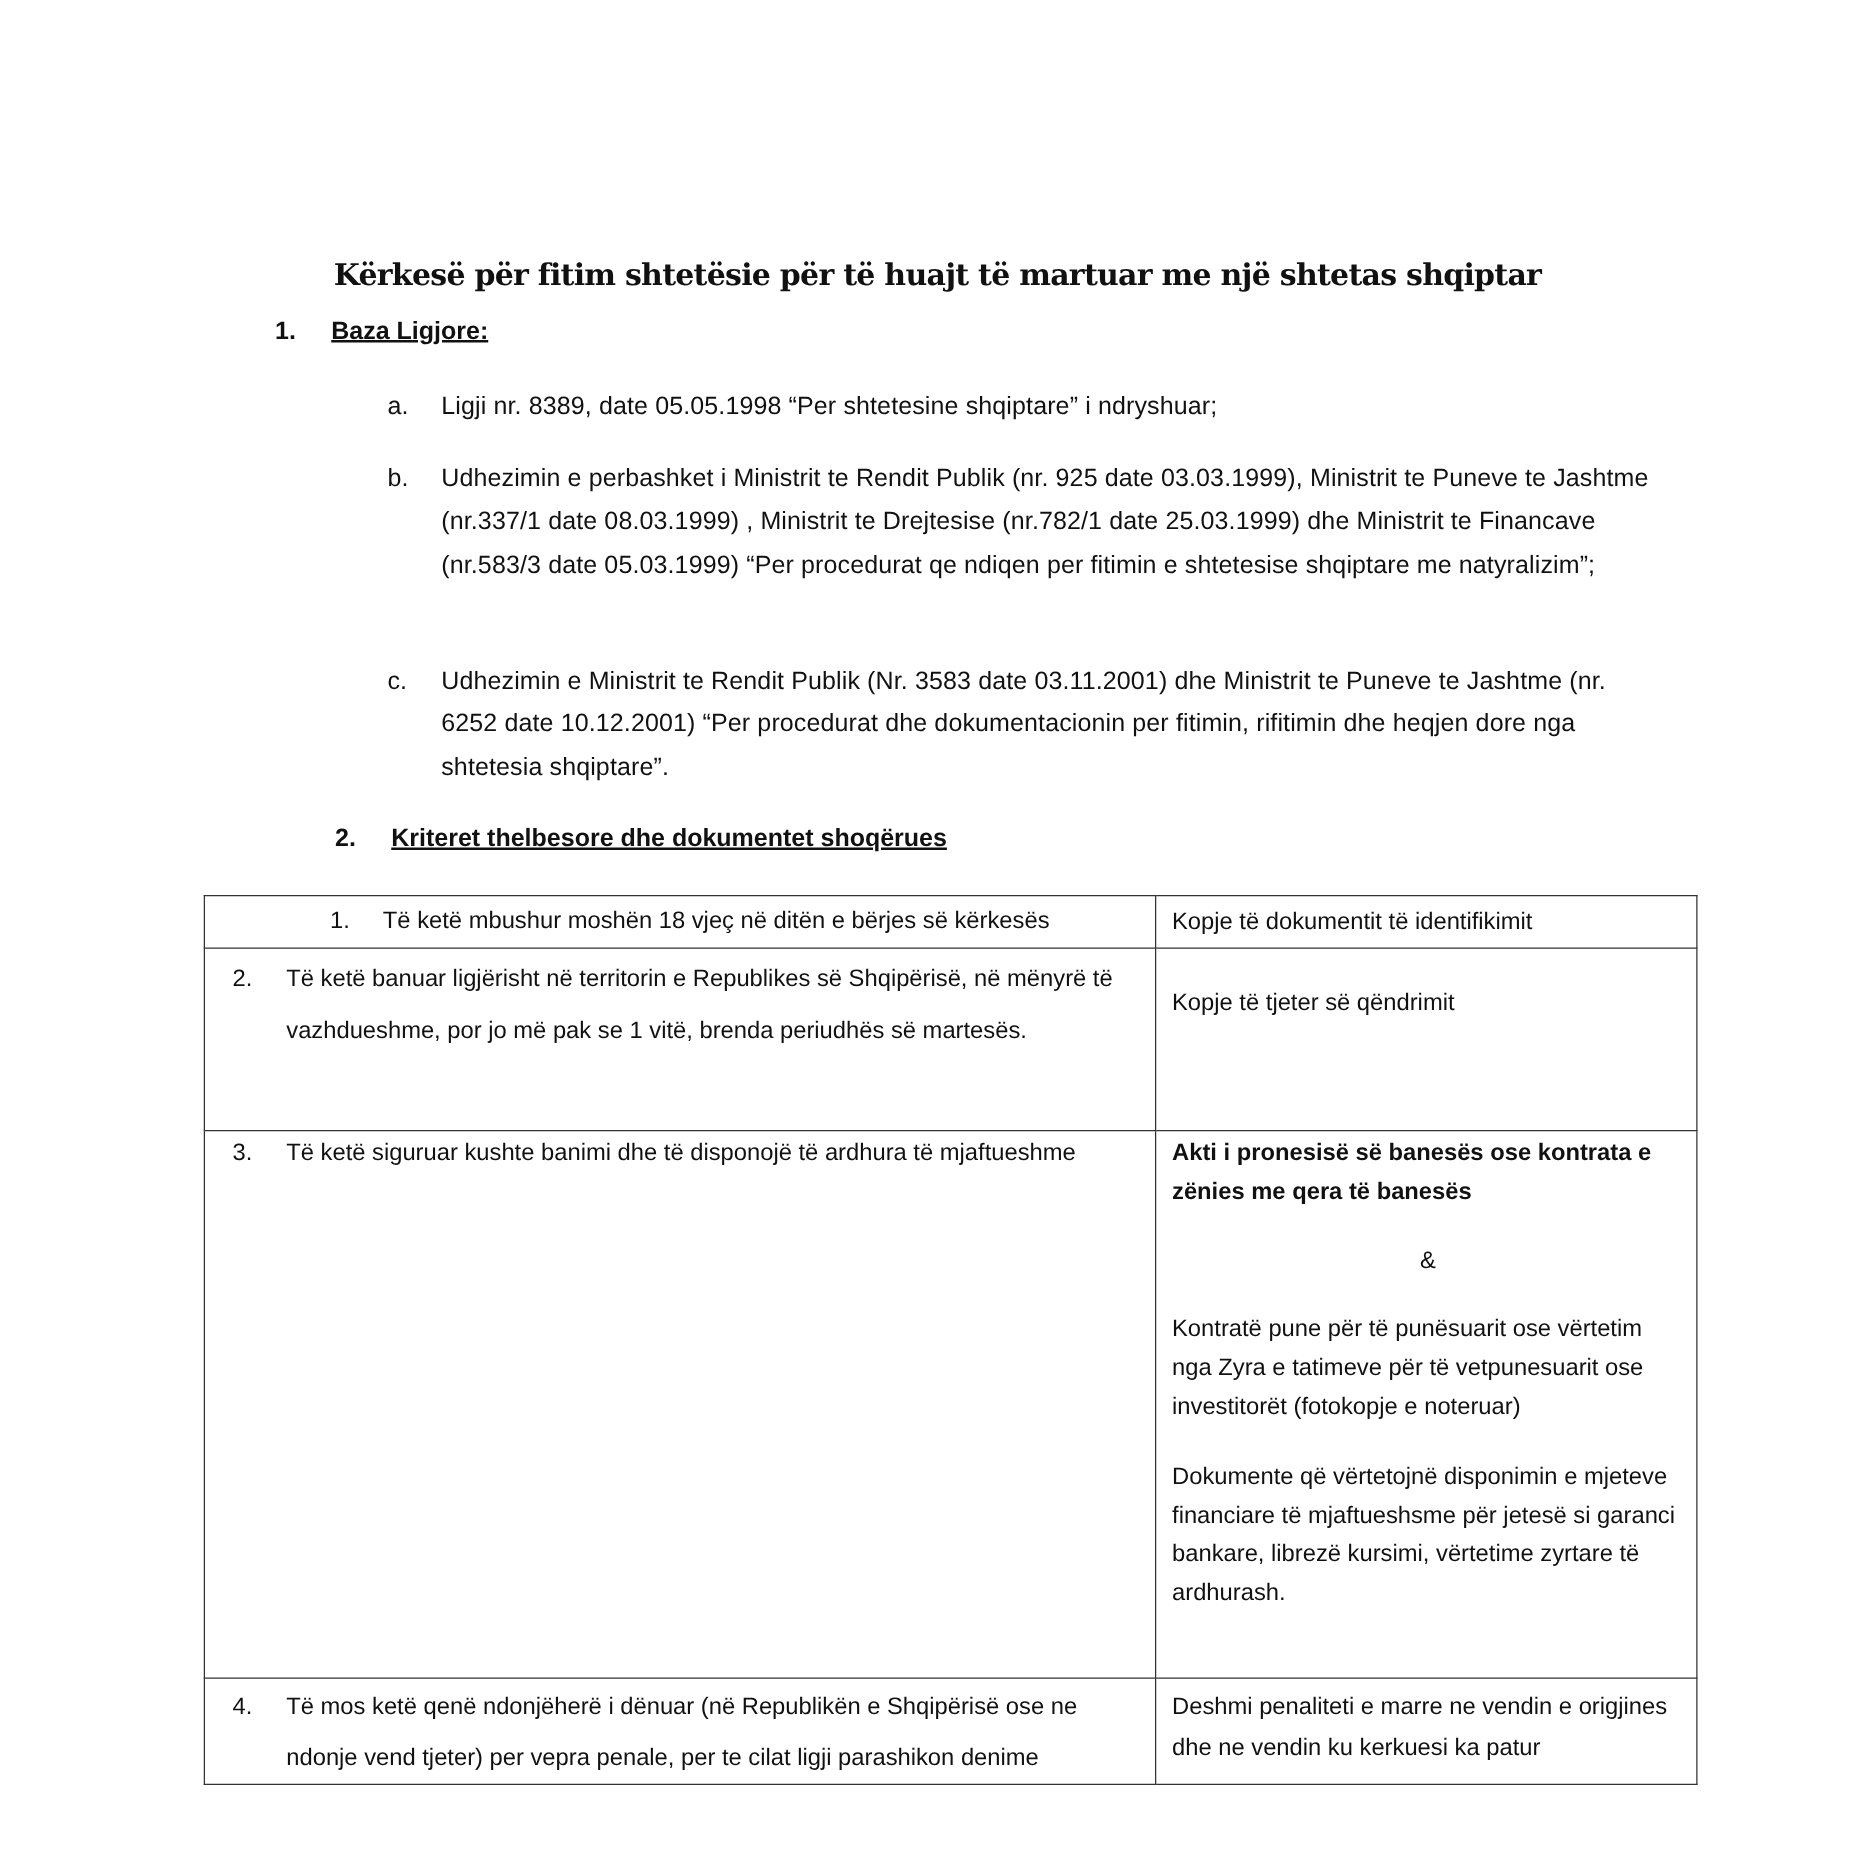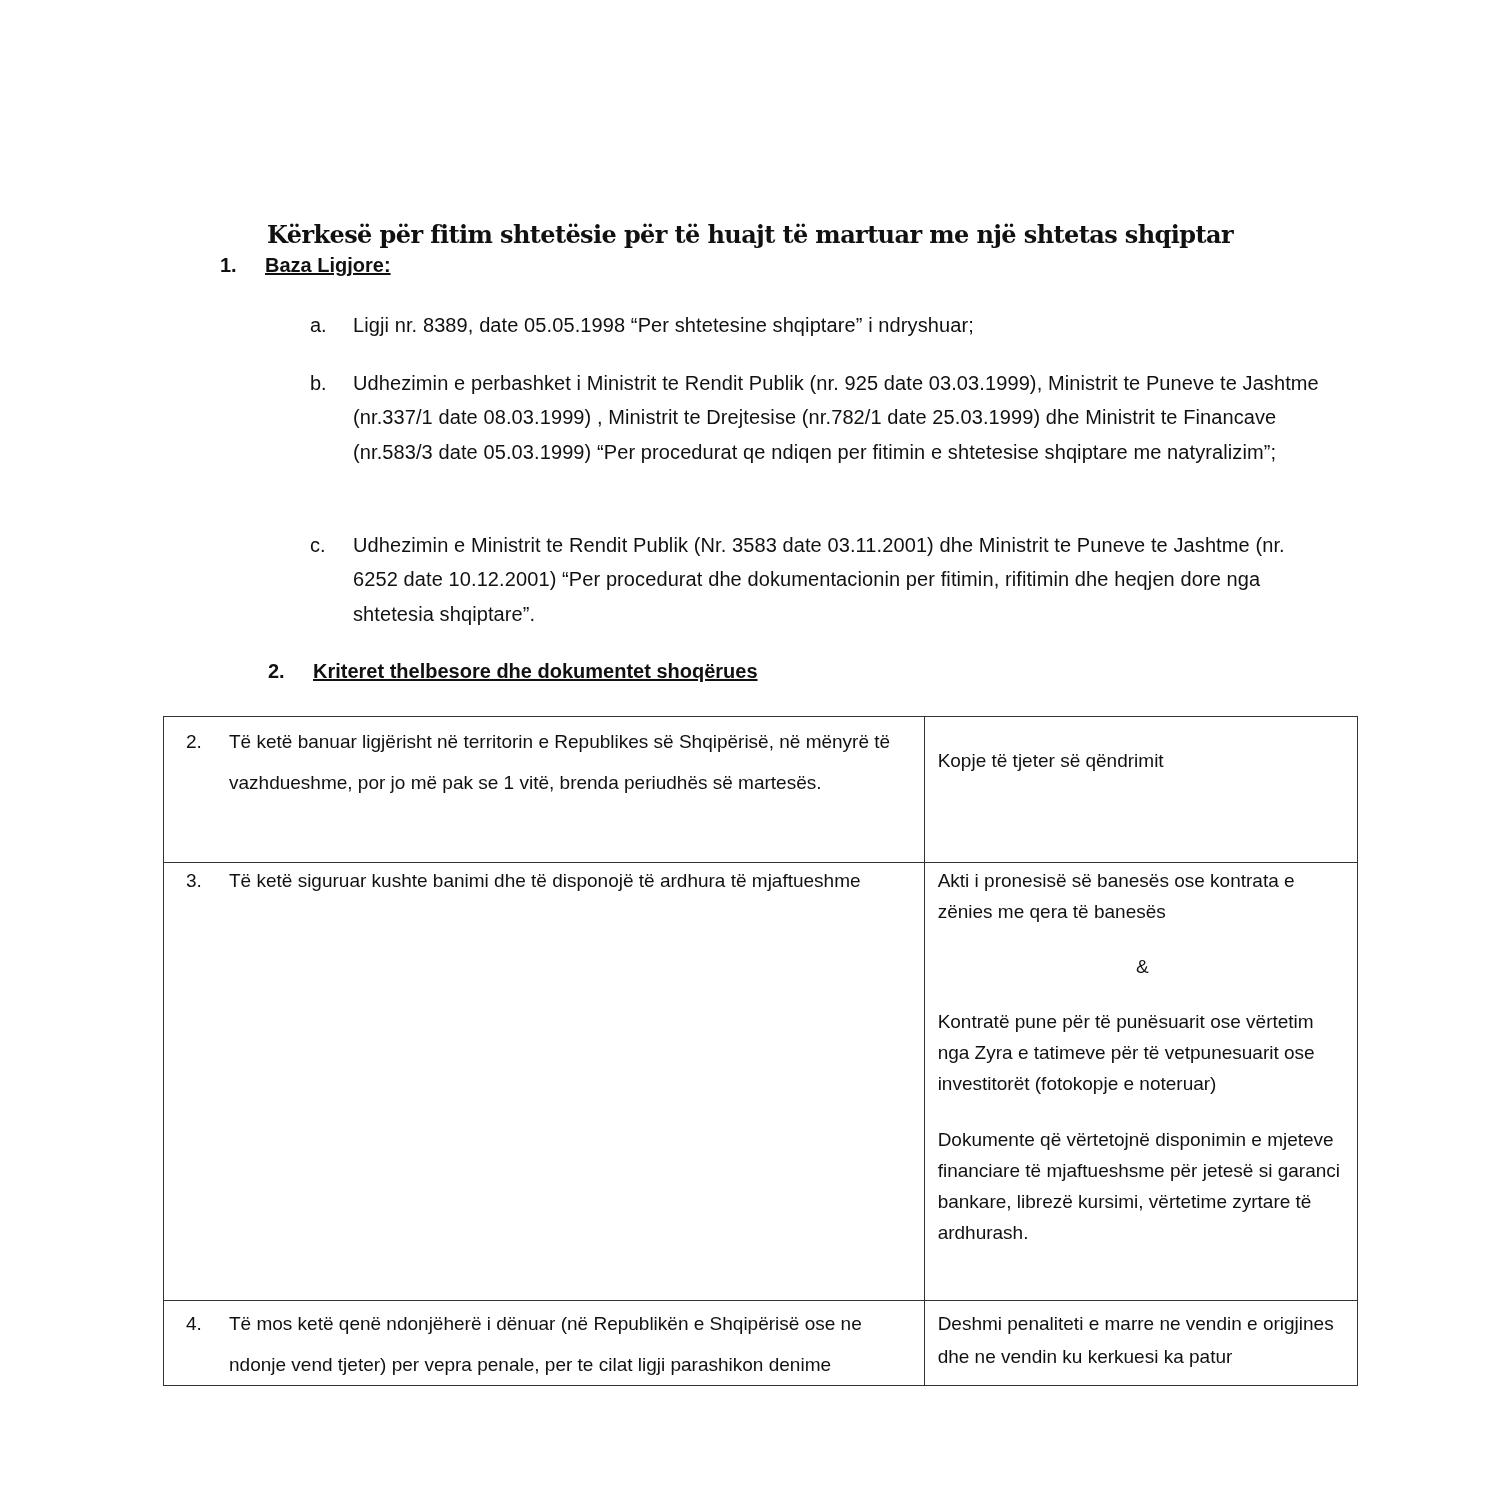--- a/index.html
+++ b/index.html
@@ -1,18 +1,18 @@
 <!DOCTYPE html>
 <html><head>
 <meta charset="utf-8">
 <style>
   html, body { margin: 0; padding: 0; background: #ffffff; }
   body { width: 1500px; height: 1500px; overflow: hidden; position: relative;
          font-family: "Liberation Sans", sans-serif; color: #111; }
-  .title { position: absolute; left: 0; width: 1500px; top: 220px; text-align: center;
+  .title { position: absolute; left: 0; width: 1500px; top: 205px; text-align: center;
            font-family: "DejaVu Serif", serif; font-weight: bold; font-size: 24px; letter-spacing: -0.6px; }
   .sec { position: absolute; left: 220px; font-weight: bold; font-size: 20px; text-decoration: underline; }
   .sec .num { display: inline-block; width: 45px; }
   .item { position: absolute; left: 310px; width: 1020px; font-size: 20px; line-height: 34.3px; }
   .item .lbl { position: absolute; left: 0; top: 0; }
   .item .txt { margin-left: 43px; display: block; letter-spacing: 0.1px; }
   table.crit { position: absolute; left: 163px; top: 716px; width: 1195px; border-collapse: collapse;
                table-layout: fixed; font-size: 19px; }
   table.crit td, table.crit th { border: 1.5px solid #333; vertical-align: top; padding: 0; }
   th { font-weight: bold; font-size: 20px; line-height: 35px; }
@@ -55,39 +55,49 @@
   <span class="num">2.</span><span>Kriteret thelbesore dhe dokumentet shoqërues</span>
 </div>
 
 <table class="crit">
   <colgroup>
       <col class="c1">
       <col class="c2">
     </colgroup>
   <tbody>
 
+  <tr style="height:42px;">
+    <td style="padding-top:5px;">
+      <span style="display:block; margin-left:100px; line-height:30px;">
+        <span>1.</span>&nbsp;&nbsp;&nbsp;&nbsp;&nbsp;<span>Të ketë mbushur moshën 18 vjeç në ditën e bërjes së kërkesës</span>
+      </span>
+    </td>
+    <td style="padding-top:5px;">
+      <span class="doc-text">Kopje të dokumentit të identifikimit</span>
+    </td>
+  </tr>
 
   <tr style="height:146px;">
     <td class="crit-cell" style="padding-top:4px; line-height:41px;">
       <span class="crit-num">2.</span>
       <span class="crit-text">Të ketë banuar ligjërisht në territorin e Republikes së Shqipërisë, në mënyrë të vazhdueshme, por jo më pak se 1 vitë, brenda periudhës së martesës.</span>
     </td>
     <td style="padding-top:28px;">
       <span class="doc-text">Kopje të tjeter së qëndrimit</span>
     </td>
   </tr>
 
   <tr style="height:438px;">
     <td class="crit-cell" style="padding-top:2px; line-height:31px;">
       <span class="crit-num">3.</span>
       <span class="crit-text">Të ketë siguruar kushte banimi dhe të disponojë të ardhura të mjaftueshme</span>
     </td>
     <td style="padding-top:2px;">
       <span class="doc-text">
-        <span class="para" style="margin-bottom:0;">Akti i pronesisë së banesës ose kontrata e zënies me qera të banesës</span>
+        <span class="para" style="margin-bottom:0;font-weight:bold;">Akti i pronesisë së banesës ose kontrata e zënies me qera të banesës</span>
         <span class="amp">&amp;</span>
         <span class="para">Kontratë pune për të punësuarit ose vërtetim nga Zyra e tatimeve për të vetpunesuarit ose investitorët (fotokopje e noteruar)</span>
         <span class="para">Dokumente që vërtetojnë disponimin e mjeteve financiare të mjaftueshsme për jetesë si garanci bankare, librezë kursimi, vërtetime zyrtare të ardhurash.</span>
       </span>
     </td>
   </tr>
 
   <tr style="height:80px;">
     <td class="crit-cell" style="padding-top:2px; line-height:41px;">
       <span class="crit-num">4.</span>

